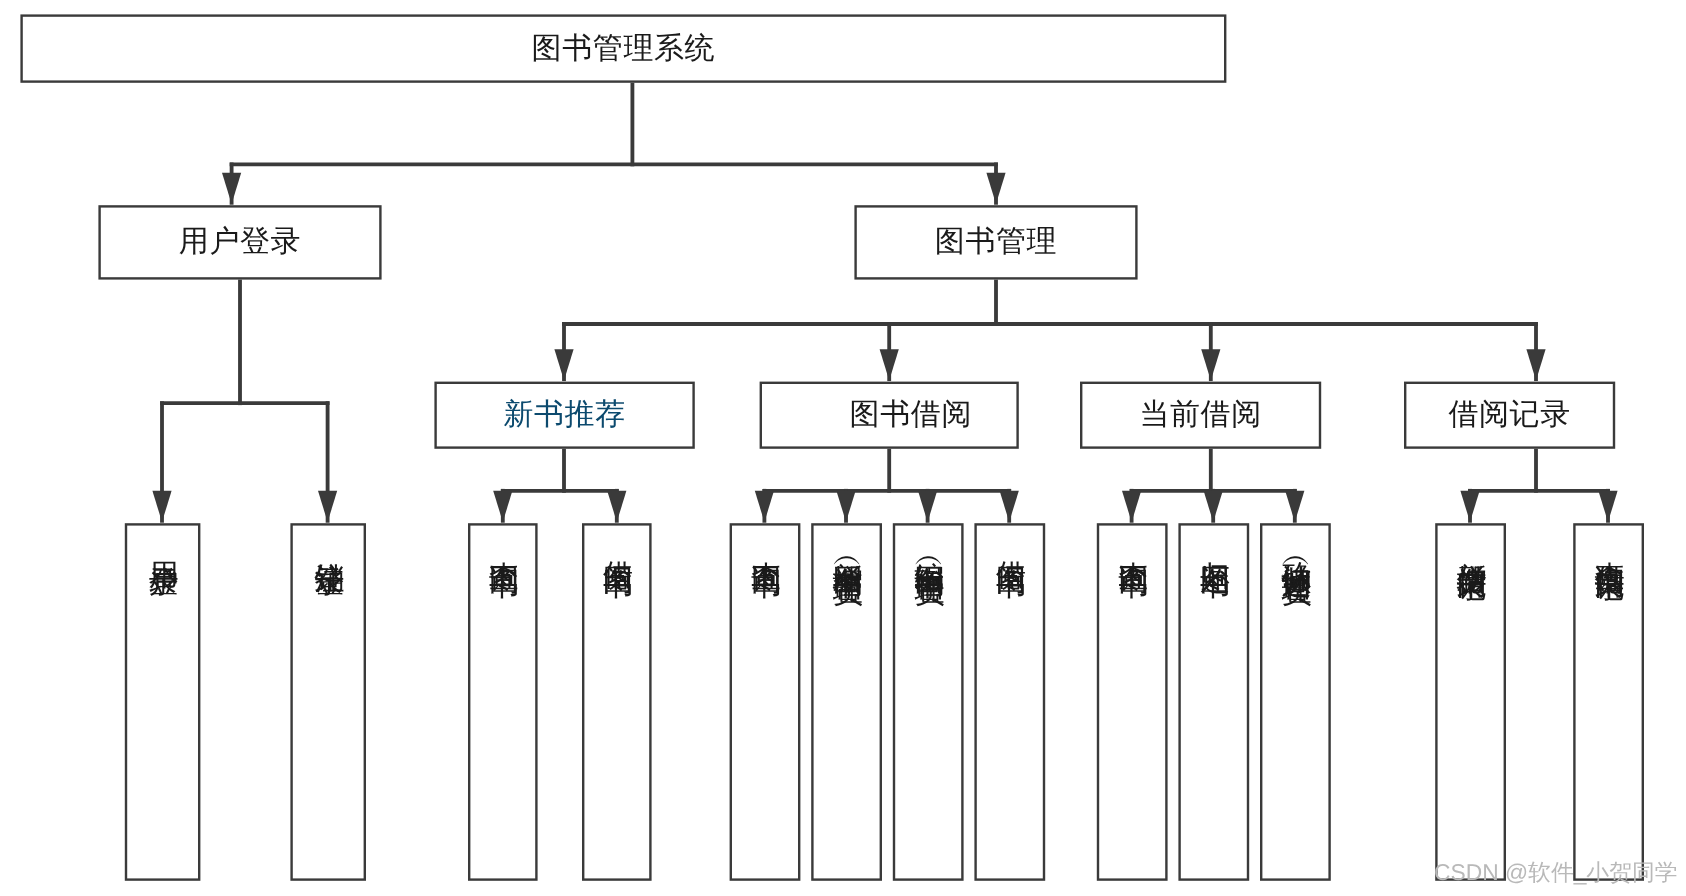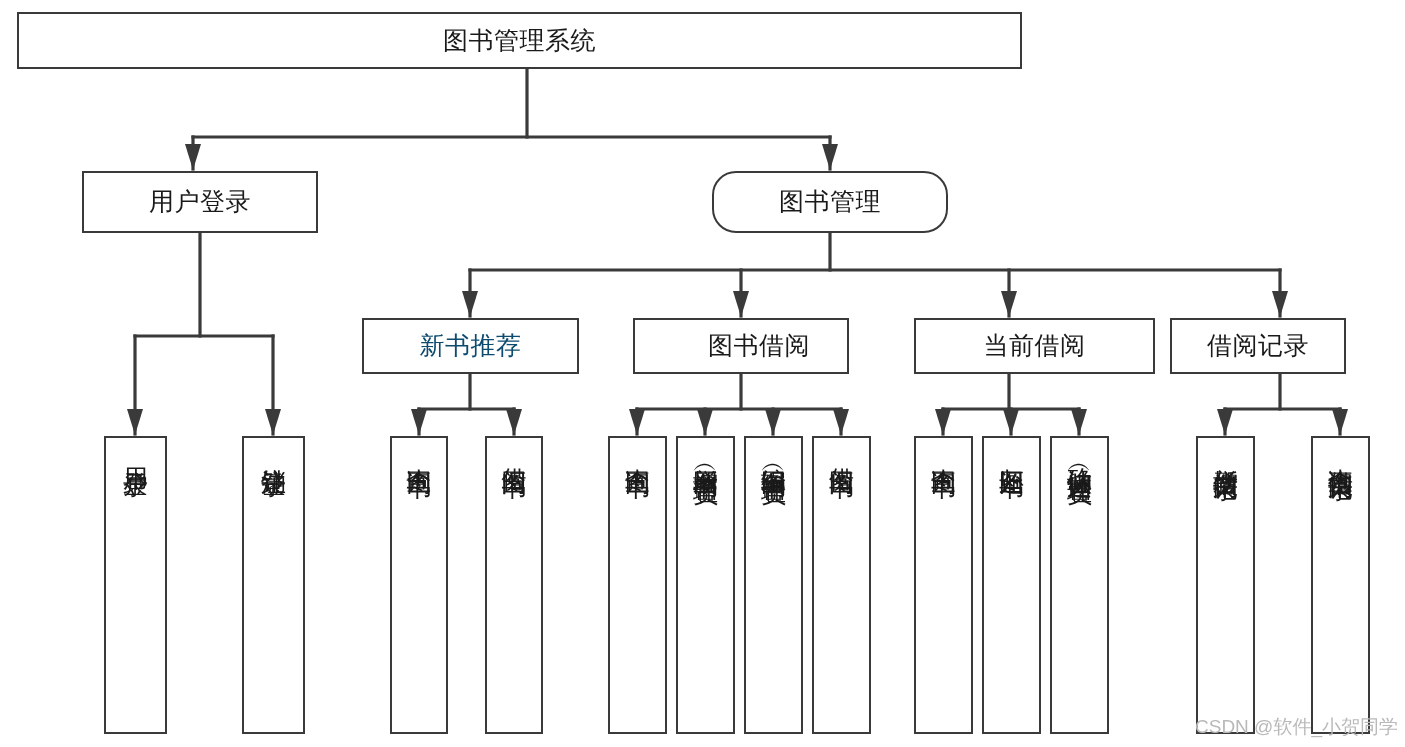--- a/index.html
+++ b/index.html
@@ -124,30 +124,30 @@
       <line x1="1340" y1="409" x2="1340" y2="434" stroke="#3a3a3a" stroke-width="3.2" stroke-linecap="square"></line>
       <polygon points="1332,409 1348,409 1340,435" fill="#3a3a3a"></polygon>
     </svg>
   <div id="nodes-layer">
       <div class="node horiz" style="left: 17px; top: 12px; width: 1005px; height: 57px; border-color: rgb(58, 58, 58);">
         <span class="node-label" style="color: rgb(26, 26, 26);">图书管理系统</span>
       </div>
       <div class="node horiz" style="left: 82px; top: 171px; width: 236px; height: 62px; border-color: rgb(58, 58, 58);">
         <span class="node-label" style="color: rgb(26, 26, 26);">用户登录</span>
       </div>
-      <div class="node horiz" style="left: 712px; top: 171px; width: 236px; height: 62px; border-color: rgb(58, 58, 58); border-radius: 24px;">
+      <div class="node horiz" style="left: 712px; top: 171px; width: 236px; height: 62px; border-color: rgb(58, 58, 58);">
         <span class="node-label" style="color: rgb(26, 26, 26);">图书管理</span>
       </div>
       <div class="node horiz" style="left: 362px; top: 318px; width: 217px; height: 56px; border-color: rgb(58, 58, 58);">
         <span class="node-label" style="color: #0c4a6e;">新书推荐</span>
       </div>
       <div class="node horiz" style="left: 633px; top: 318px; width: 216px; height: 56px; border-color: rgb(58, 58, 58);">
         <span class="node-label" style="color: rgb(26, 26, 26); margin-left: 36px;">图书借阅</span>
       </div>
-      <div class="node horiz" style="left: 900px; top: 318px; width: 241px; height: 56px; border-color: rgb(58, 58, 58); margin-left: 14px;">
+      <div class="node horiz" style="left: 900px; top: 318px; width: 201px; height: 56px; border-color: rgb(58, 58, 58);">
         <span class="node-label" style="color: rgb(26, 26, 26);">当前借阅</span>
       </div>
       <div class="node horiz" style="left: 1170px; top: 318px; width: 176px; height: 56px; border-color: rgb(58, 58, 58);">
         <span class="node-label" style="color: rgb(26, 26, 26);">借阅记录</span>
       </div>
       <div class="node vert" style="left: 104px; top: 436px; width: 63px; height: 298px; border-color: rgb(58, 58, 58);">
         <span class="node-label" style="color: rgb(26, 26, 26);">用户登录</span>
       </div>
       <div class="node vert" style="left: 242px; top: 436px; width: 63px; height: 298px; border-color: rgb(58, 58, 58);">
         <span class="node-label" style="color: rgb(26, 26, 26);">注销登录</span>

